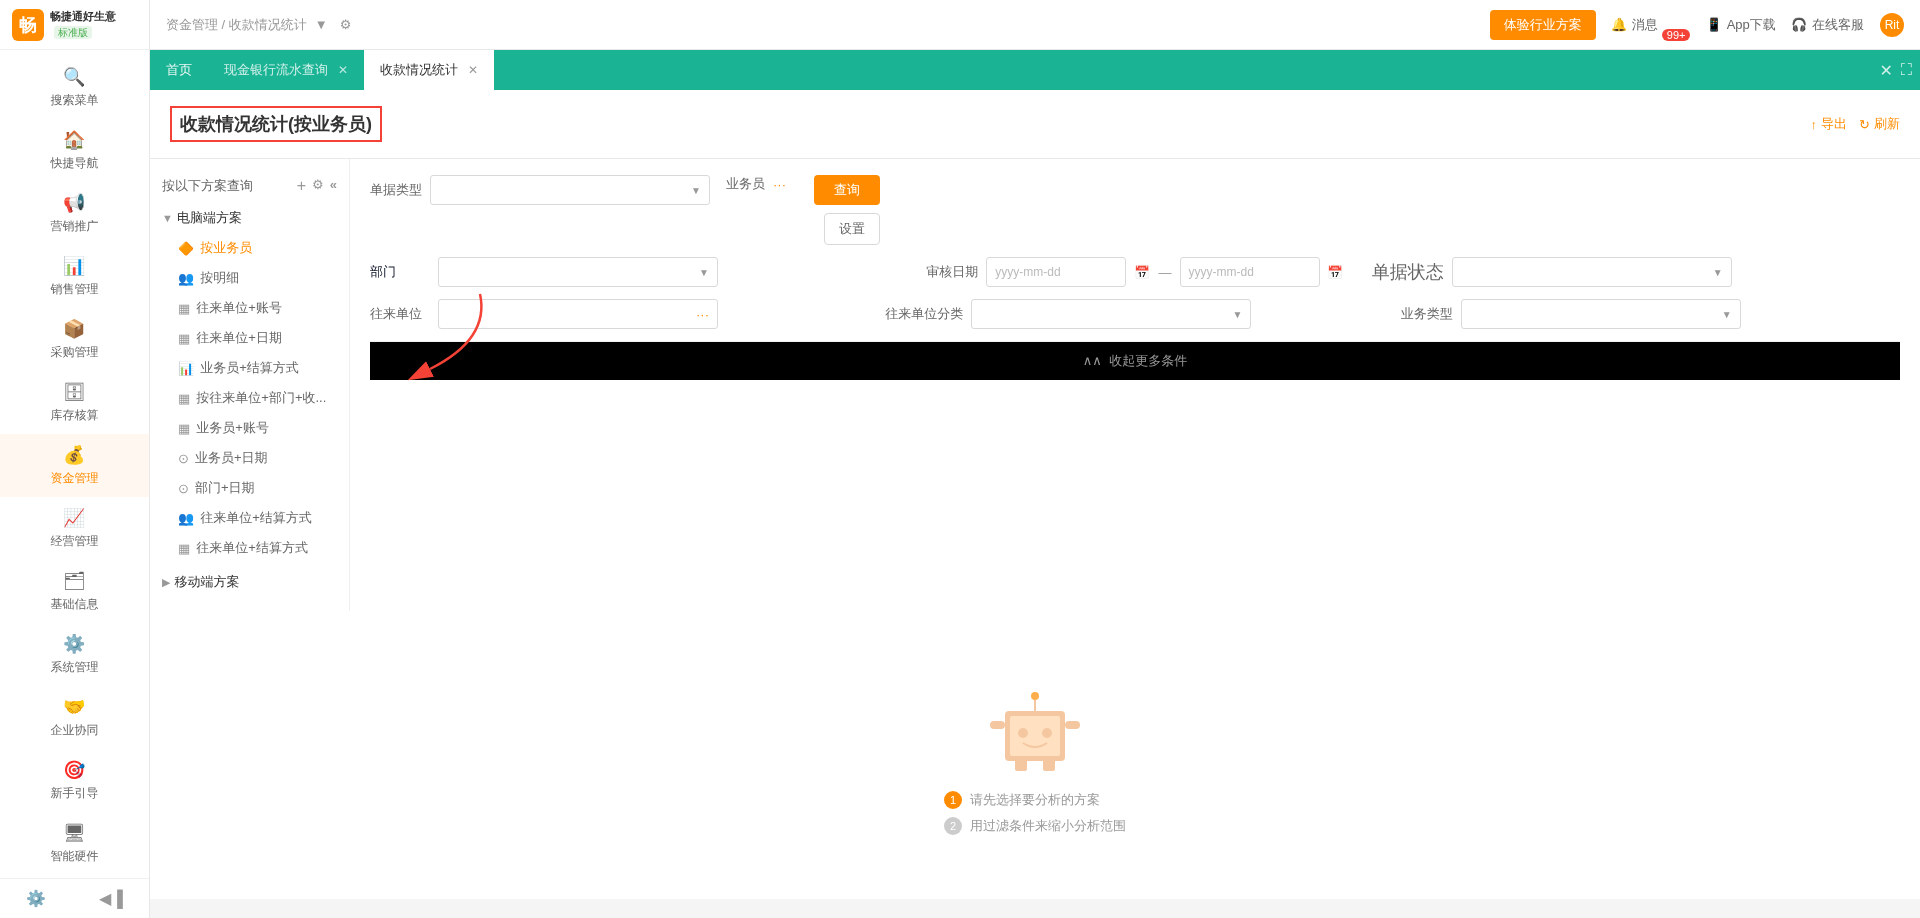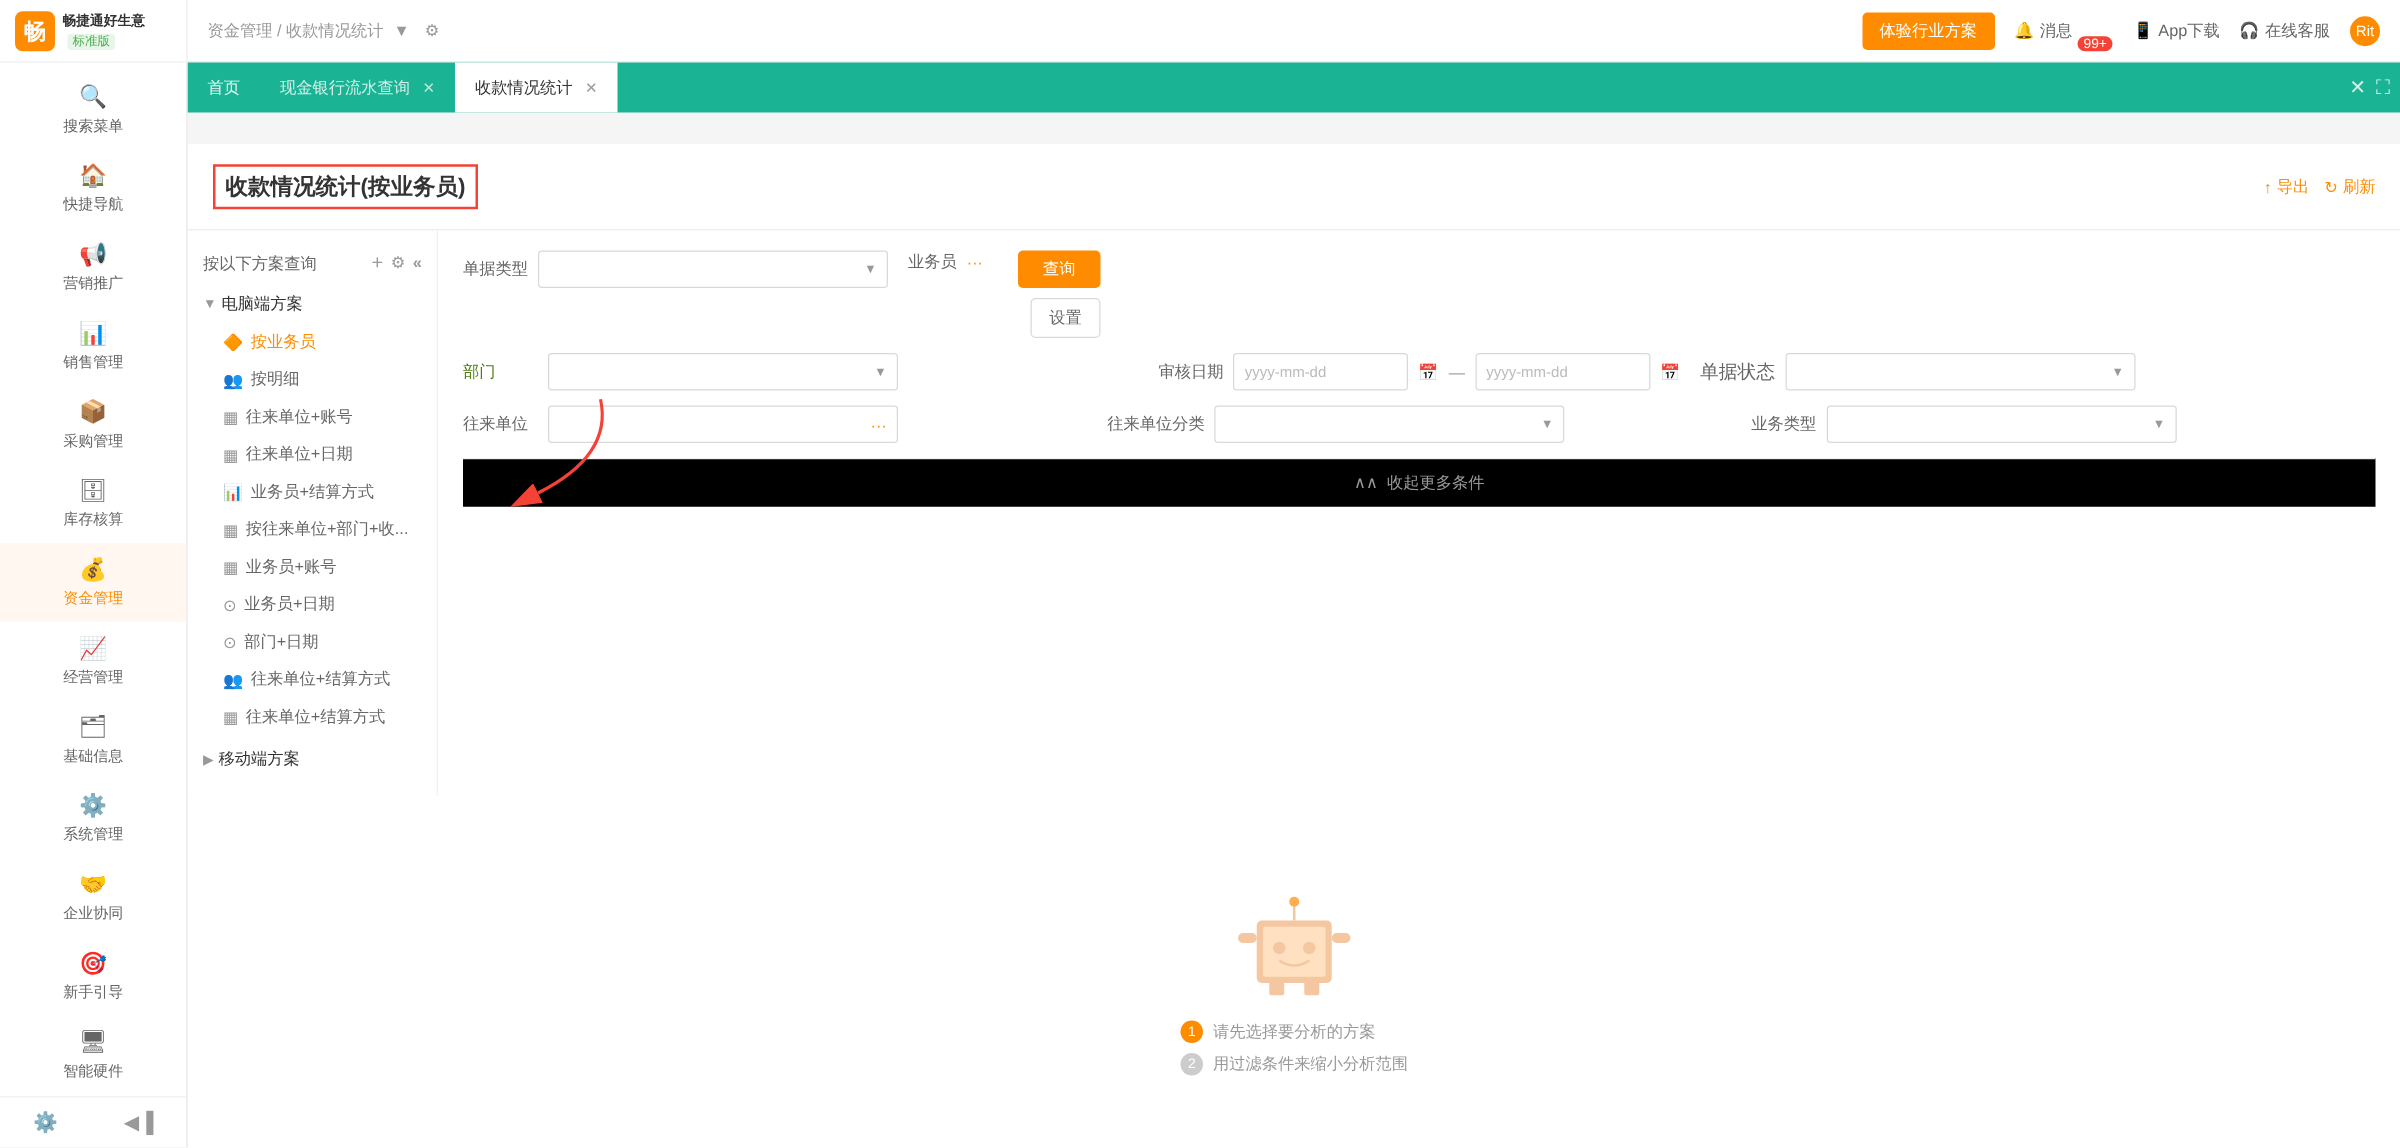--- a/index.html
+++ b/index.html
@@ -37,21 +37,21 @@
     .tab-close { font-size: 12px; color: rgba(255,255,255,0.7); margin-left: 4px; }
     .tab-item.active .tab-close { color: #999; }
     .tab-home { padding: 0 16px; height: 56px; display: flex; align-items: center; color: rgba(255,255,255,0.9); cursor: pointer; font-size: 13px; }
     .tab-bar-right { margin-left: auto; display: flex; align-items: center; padding-right: 8px; gap: 8px; }
     .tab-bar-icon { color: rgba(255,255,255,0.8); cursor: pointer; font-size: 16px; }
 
     
     .page-content { flex: 1; overflow-y: auto; background: #f5f5f5; padding: 0; }
 
     
-    .page-title-bar { background: #fff; padding: 16px 20px; display: flex; align-items: center; justify-content: space-between; border-bottom: 1px solid #e8e8e8; margin-top: 25px; }
+    .page-title-bar { background: #fff; padding: 16px 20px; display: flex; align-items: center; justify-content: space-between; border-bottom: 1px solid #e8e8e8; }
     .page-title { font-size: 18px; font-weight: bold; color: #333; border: 2px solid #f44336; padding: 4px 8px; display: inline-block; }
     .page-title-actions { display: flex; gap: 12px; align-items: center; }
     .page-action-btn { display: flex; align-items: center; gap: 4px; color: #ff8c00; cursor: pointer; font-size: 13px; background: none; border: none; }
 
     
     .filter-layout { display: flex; background: #fff; min-height: 420px; }
     .filter-sidebar { width: 200px; border-right: 1px solid #f0f0f0; padding: 10px 0; flex-shrink: 0; }
     .filter-sidebar-header { display: flex; align-items: center; justify-content: space-between; padding: 8px 12px; }
     .filter-sidebar-title { font-size: 13px; color: #666; }
     .filter-sidebar-icons { display: flex; gap: 6px; color: #999; }
@@ -323,42 +323,42 @@
           </div>
 
           <div class="filter-actions">
             <button class="query-btn">查询</button>
             <button class="settings-btn">设置</button>
           </div>
         </div>
 
         <div style="display:flex;align-items:center;gap:16px;margin-bottom:12px;">
           <div style="display:flex;align-items:center;gap:8px;flex:1;">
-            <span style="color:#4d7c0f;font-size:13px;min-width:60px;">部门</span>
+            <span style="color:#0f172a;font-size:13px;min-width:60px;">部门</span>
             <div class="filter-select filter-select-wide">
               <span></span>
               <span class="chevron-down">▼</span>
             </div>
           </div>
 
           <div style="display:flex;align-items:center;gap:8px;">
             <span style="color:#666;font-size:13px;white-space:nowrap;">审核日期</span>
             <div class="filter-input" style="width:130px;">
               <span style="color:#bbb;font-size:12px;">yyyy-mm-dd</span>
             </div>
             <span style="cursor:pointer;color:#999;">📅</span>
             <span style="color:#999;">—</span>
             <div class="filter-input" style="width:130px;">
               <span style="color:#bbb;font-size:12px;">yyyy-mm-dd</span>
             </div>
             <span style="cursor:pointer;color:#999;">📅</span>
           </div>
 
           <div style="display:flex;align-items:center;gap:8px;flex:1;">
-            <span style="color:#666;font-size:15px;white-space:nowrap;">单据状态</span>
+            <span style="color:#666;font-size:18px;white-space:nowrap;margin-left:12px;">单据状态</span>
             <div class="filter-select filter-select-wide">
               <span></span>
               <span class="chevron-down">▼</span>
             </div>
           </div>
         </div>
 
         <div style="display:flex;align-items:center;gap:16px;margin-bottom:12px;">
           <div style="display:flex;align-items:center;gap:8px;flex:1;">
             <span style="color:#666;font-size:13px;min-width:60px;">往来单位</span>

